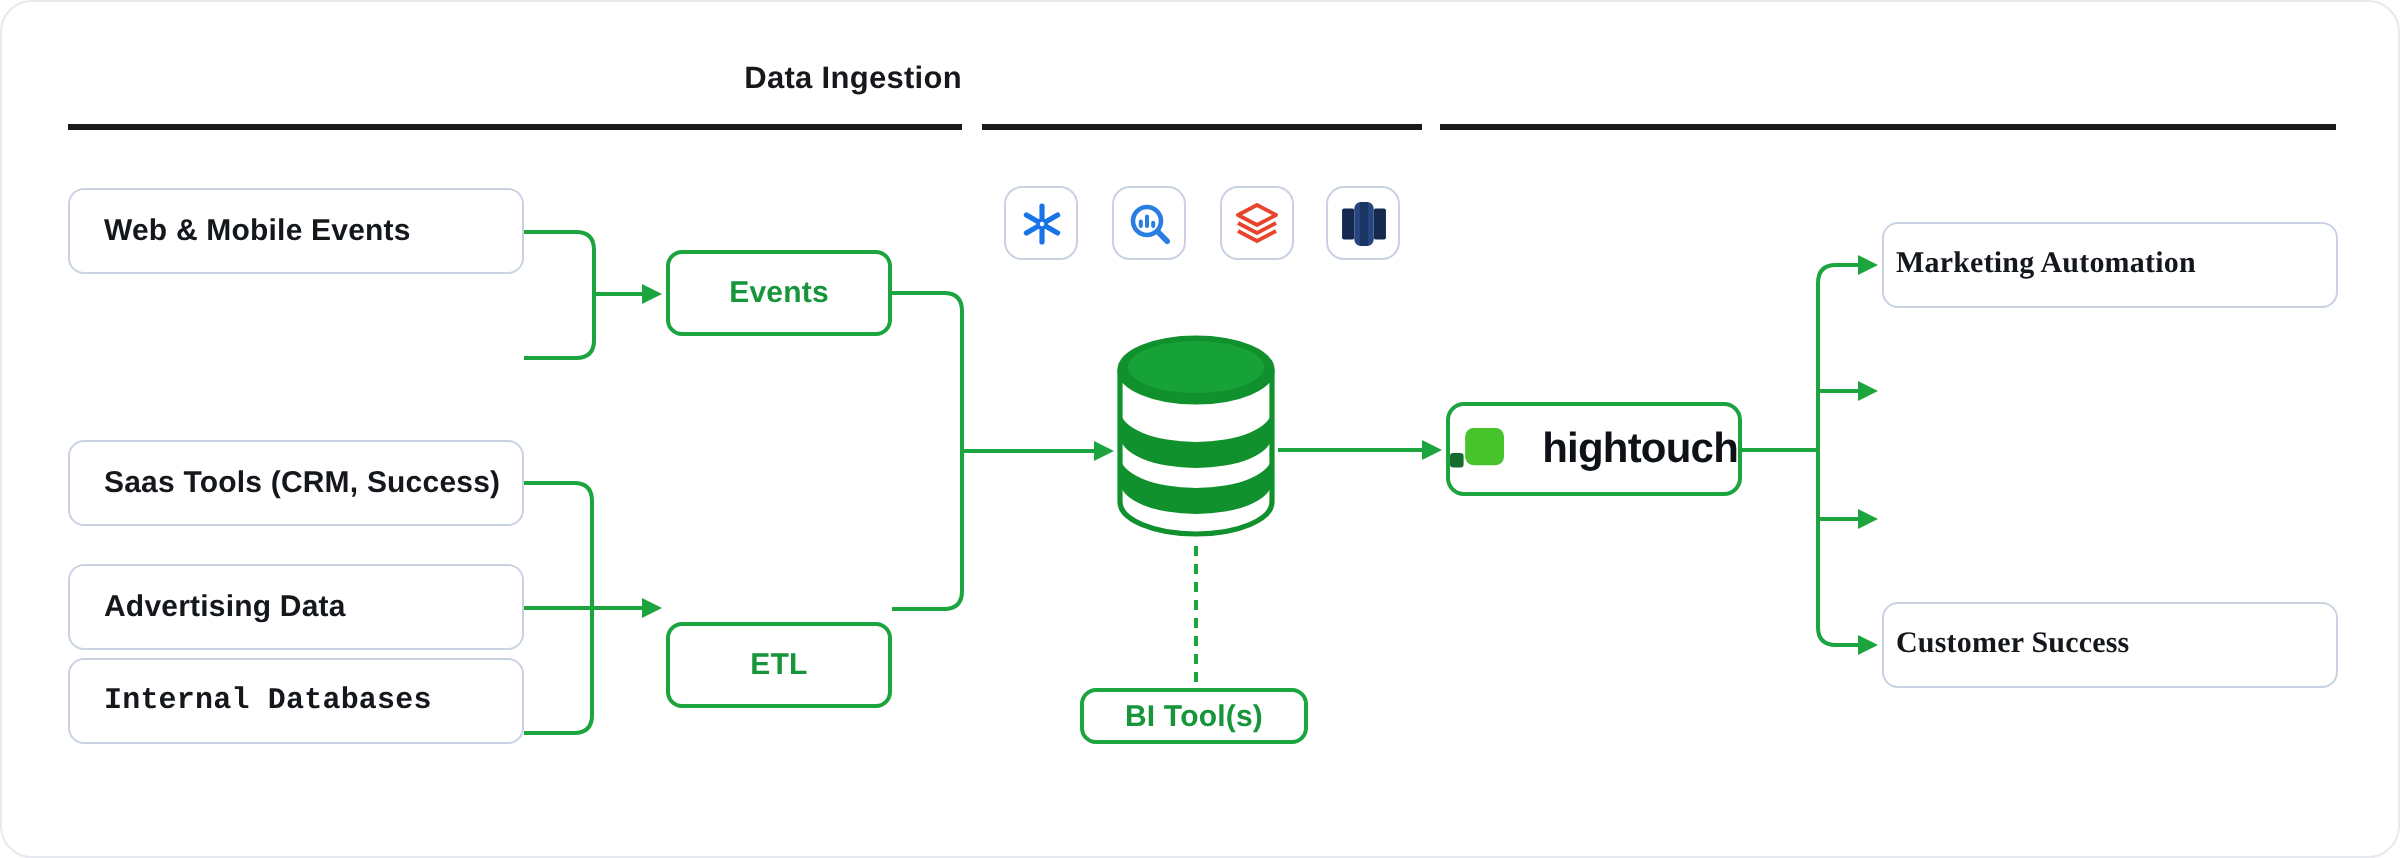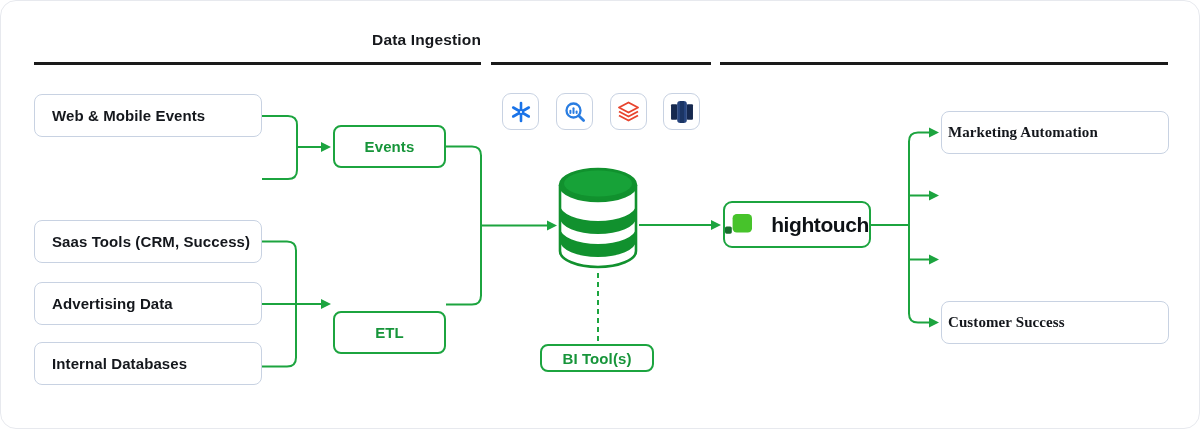--- a/index.html
+++ b/index.html
@@ -99,21 +99,21 @@
   <div class="section-title" style="left:33px;width:447px;">Data Ingestion</div>
   <div class="rule" style="left:33px;width:447px;"></div>
 
   <div class="rule" style="left:490px;width:220px;"></div>
 
   <div class="rule" style="left:719px;width:448px;"></div>
 
   <div class="node src" style="top:93px;">Web &amp; Mobile Events</div>
   <div class="node src" style="top:219px;">Saas Tools (CRM, Success)</div>
   <div class="node src" style="top:281px;">Advertising Data</div>
-  <div class="node src" style="top:341px;">Internal Databases</div>
+  <div class="node src" style="top:328px;font-family:Liberation Mono, monospace;">Internal Databases</div>
 
   <div class="green-node" style="left:332px;top:124px;width:113px;height:43px;">Events</div>
   <div class="green-node" style="left:332px;top:282px;width:113px;height:43px;margin-top:28px;">ETL</div>
 
   <div class="tile" style="left:501px;">
     <svg width="24" height="24" viewBox="0 0 24 24">
       <g stroke="#1a73e8" stroke-width="2.6" stroke-linecap="round">
         <line x1="12" y1="3" x2="12" y2="21"></line>
         <line x1="4.2" y1="7.5" x2="19.8" y2="16.5"></line>
         <line x1="4.2" y1="16.5" x2="19.8" y2="7.5"></line>

